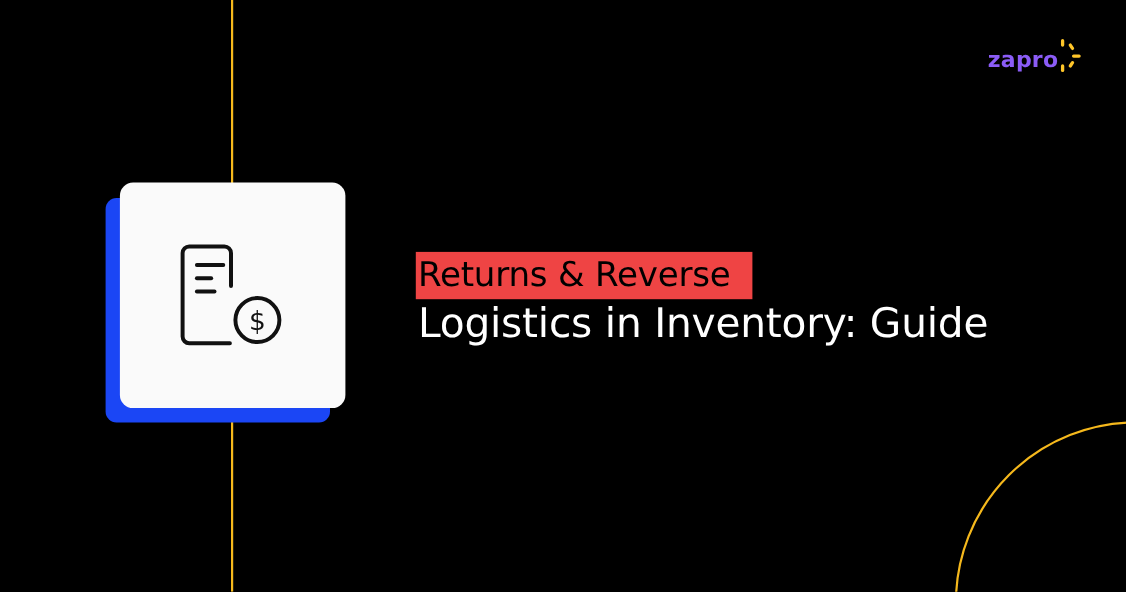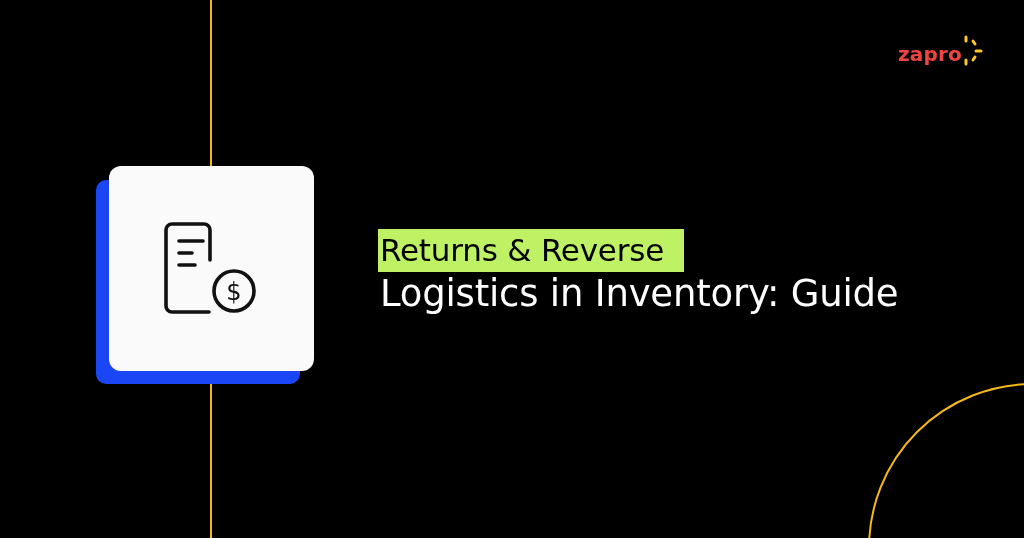--- a/index.html
+++ b/index.html
@@ -4,30 +4,30 @@
   <style>
     * { box-sizing: border-box; margin: 0; padding: 0; }
     html, body { width: 1024px; height: 538px; overflow: hidden; background: #000; }
     body { position: relative; font-family: "DejaVu Sans", "Liberation Sans", sans-serif; }
     .vline { position: absolute; left: 210px; top: 0; width: 2px; height: 538px; background: #F5B81C; }
     .card-shadow { position: absolute; left: 96px; top: 180px; width: 204px; height: 204px; background: #1B46F5; border-radius: 10px; }
     .card { position: absolute; left: 109px; top: 166px; width: 205px; height: 205px; background: #FAFAFA; border-radius: 12px; }
     .card svg { position: absolute; left: 54px; top: 54px; }
     .title { position: absolute; left: 378px; top: 229px; }
     .line1 {
-      display: inline-block; background: #bef264; color: #000;
+      display: inline-block; background: #ef4444; color: #000;
       font-size: 31px; font-weight: 500; line-height: 43px; height: 43px;
       padding: 0 20px 0 2px; letter-spacing: -0.2px; white-space: nowrap;
     }
     .line2 {
       display: block; color: #fff; font-size: 37px; font-weight: 500;
       line-height: 43px; padding-left: 2px; white-space: nowrap; letter-spacing: -0.2px;
     }
     .logo { position: absolute; left: 898px; top: 40px; display: flex; align-items: center; }
-    .logo-text { color: #ef4444; font-size: 20px; font-weight: 700; letter-spacing: 0.2px; font-family: "DejaVu Sans", sans-serif; }
+    .logo-text { color: #8b5cf6; font-size: 20px; font-weight: 700; letter-spacing: 0.2px; font-family: "DejaVu Sans", sans-serif; }
     .arc { position: absolute; left: 868px; top: 383px; width: 330px; height: 330px; border: 2.5px solid #F5B81C; border-radius: 50%; }
   </style>
 </head>
 <body>
 
 <div class="vline"></div>
 
 <div class="card-shadow"></div>
 <div class="card">
   <svg width="96" height="96" viewBox="0 0 96 96">

